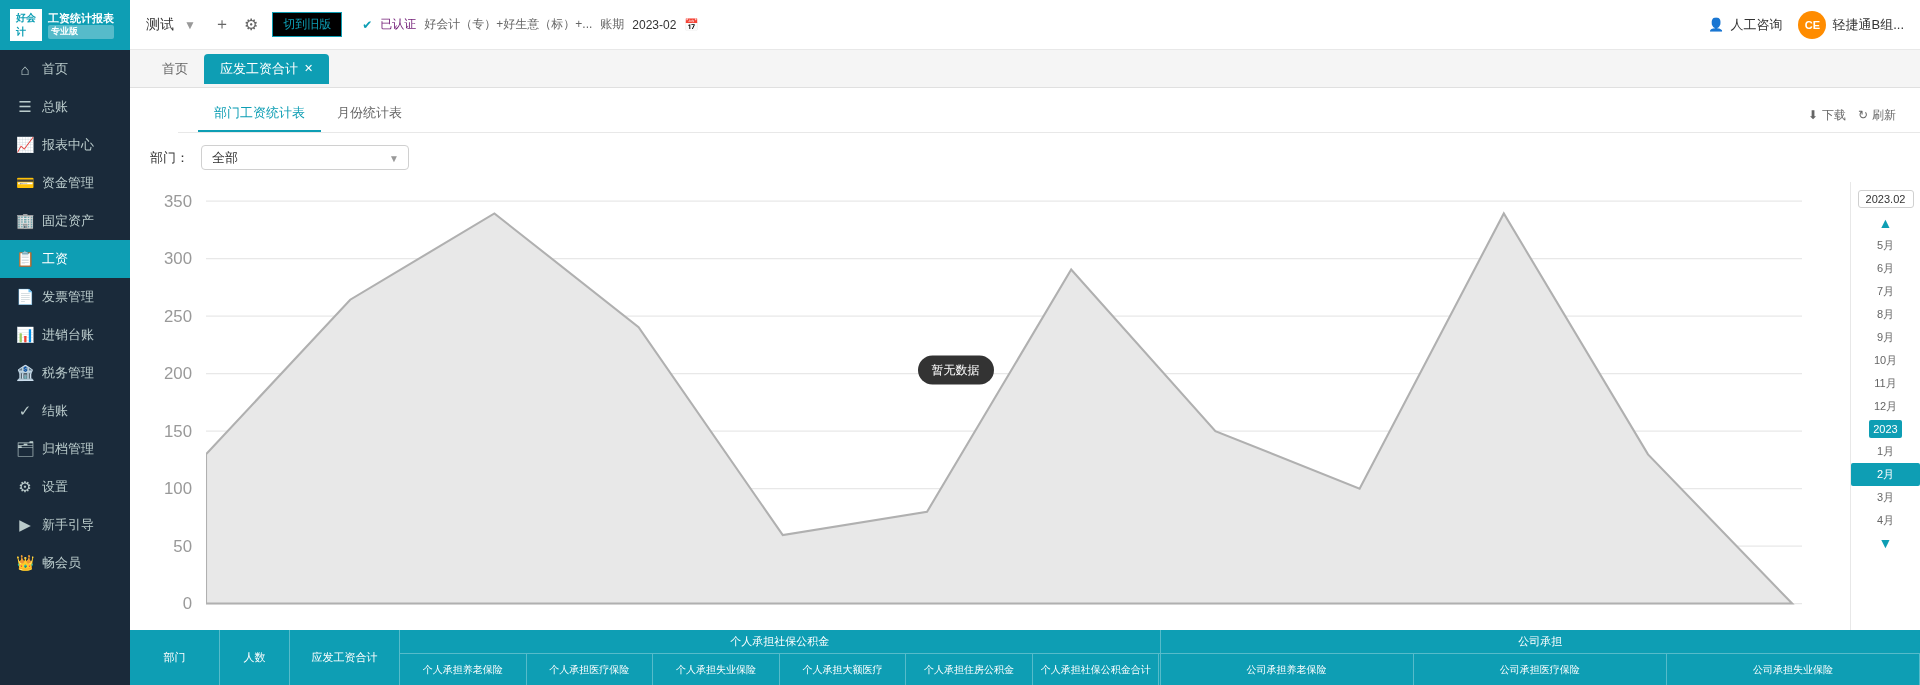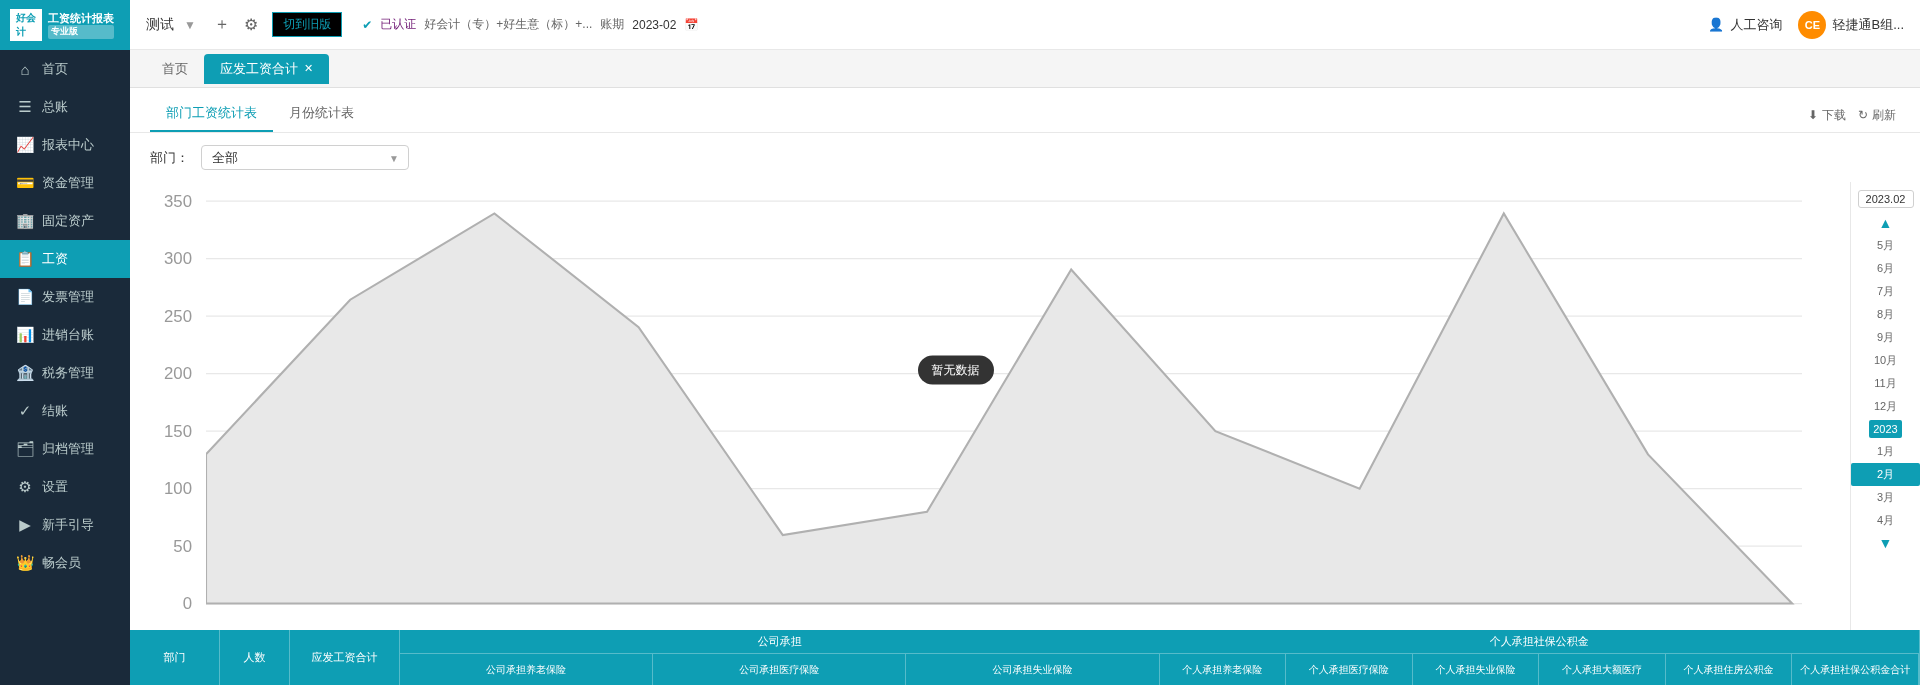--- a/index.html
+++ b/index.html
@@ -117,20 +117,21 @@
     }
 
     
     .sub-tabs {
       display: flex;
       gap: 12px;
       padding: 10px 20px 0;
       border-bottom: 1px solid #e8e8e8;
       flex-shrink: 0;
       justify-content: space-between;
+      margin-left: 48px;
     }
     .sub-tabs-left { display: flex; gap: 0; }
     .sub-tab {
       padding: 6px 16px 8px;
       font-size: 13px;
       cursor: pointer;
       color: #666;
       border-bottom: 2px solid transparent;
     }
     .sub-tab.active { color: #0e9eb4; border-bottom: 2px solid #0e9eb4; font-weight: 500; }
@@ -464,37 +465,37 @@
       <div class="th-cell" style="width:90px;">
         <span>部门</span>
       </div>
       <div class="th-cell" style="width:70px;">
         <span>人数</span>
       </div>
       <div class="th-cell" style="width:110px;">
         <span>应发工资合计</span>
       </div>
 
-      <div style="display:flex;flex-direction:column;flex:1;">
-        <div style="text-align:center;padding:4px 2px;border-bottom:1px solid rgba(255,255,255,0.3);font-size:11px;">公司承担</div>
-        <div style="display:flex;flex:1;">
-          <div class="th-cell" style="flex:1;font-size:10px;">公司承担养老保险</div>
-          <div class="th-cell" style="flex:1;font-size:10px;">公司承担医疗保险</div>
-          <div class="th-cell" style="flex:1;font-size:10px;">公司承担失业保险</div>
-        </div>
-      </div>
-
       <div style="display:flex;flex-direction:column;flex:1;border-right:1px solid rgba(255,255,255,0.3);">
         <div style="text-align:center;padding:4px 2px;border-bottom:1px solid rgba(255,255,255,0.3);font-size:11px;">
           <span>个人承担社保公积金</span>
         </div>
         <div style="display:flex;flex:1;">
           <div class="th-cell" style="flex:1;font-size:10px;">个人承担养老保险</div>
           <div class="th-cell" style="flex:1;font-size:10px;">个人承担医疗保险</div>
           <div class="th-cell" style="flex:1;font-size:10px;">个人承担失业保险</div>
           <div class="th-cell" style="flex:1;font-size:10px;">个人承担大额医疗</div>
           <div class="th-cell" style="flex:1;font-size:10px;">个人承担住房公积金</div>
           <div class="th-cell" style="flex:1;font-size:10px;">个人承担社保公积金合计</div>
         </div>
       </div>
+
+      <div style="display:flex;flex-direction:column;flex:1;">
+        <div style="text-align:center;padding:4px 2px;border-bottom:1px solid rgba(255,255,255,0.3);font-size:11px;">公司承担</div>
+        <div style="display:flex;flex:1;">
+          <div class="th-cell" style="flex:1;font-size:10px;">公司承担养老保险</div>
+          <div class="th-cell" style="flex:1;font-size:10px;">公司承担医疗保险</div>
+          <div class="th-cell" style="flex:1;font-size:10px;">公司承担失业保险</div>
+        </div>
+      </div>
     </div>
   </div>
 </div>
 
 </body></html>

